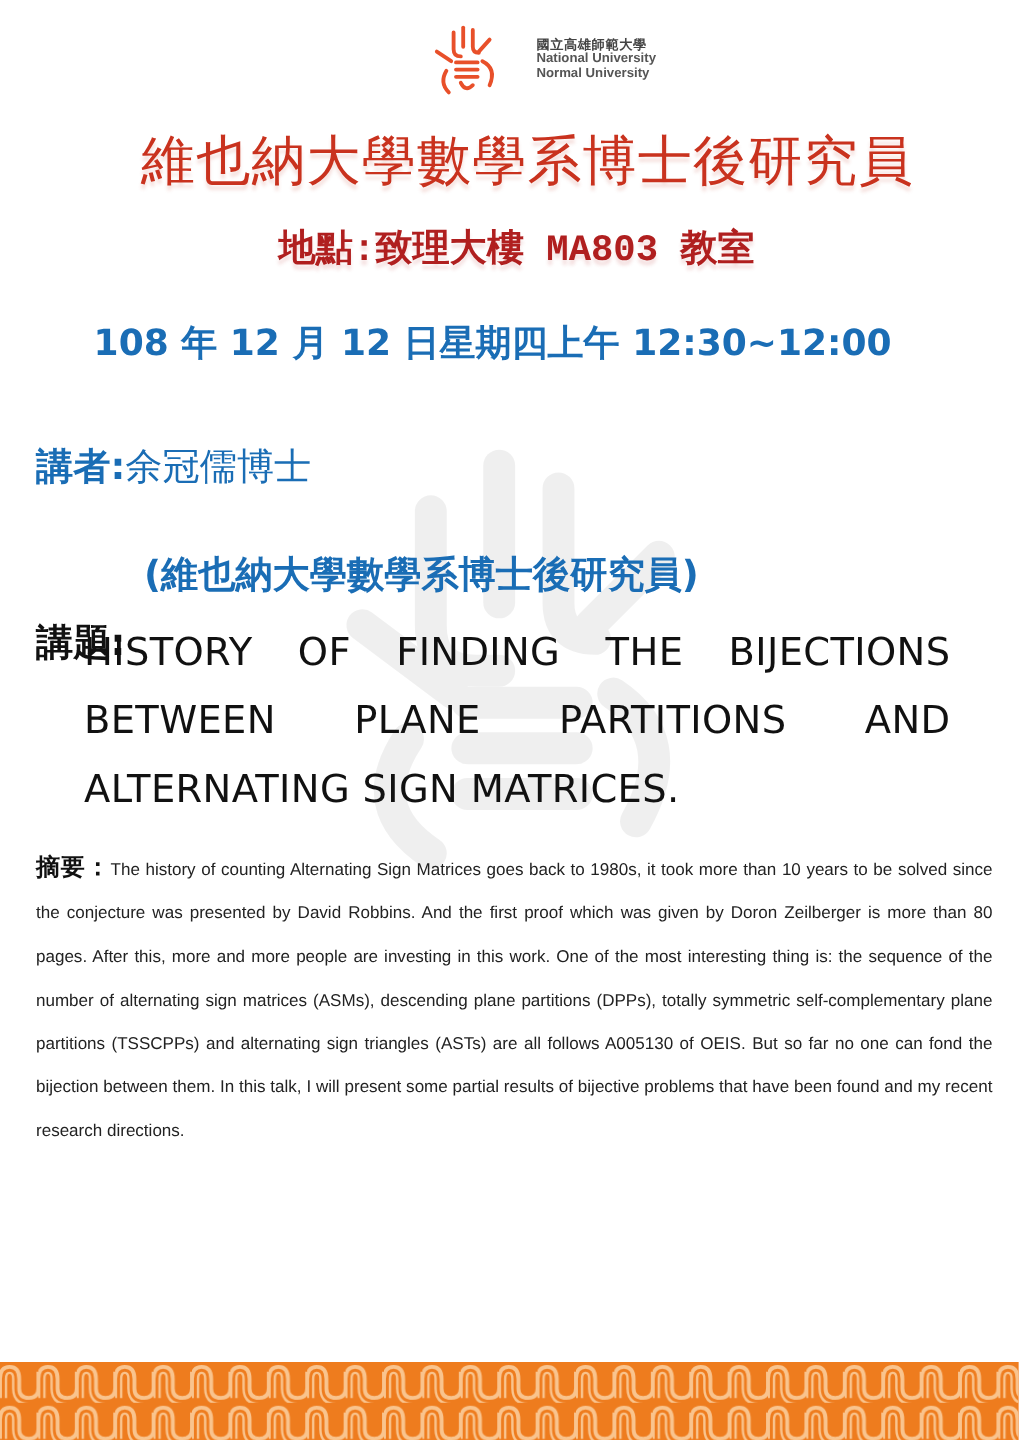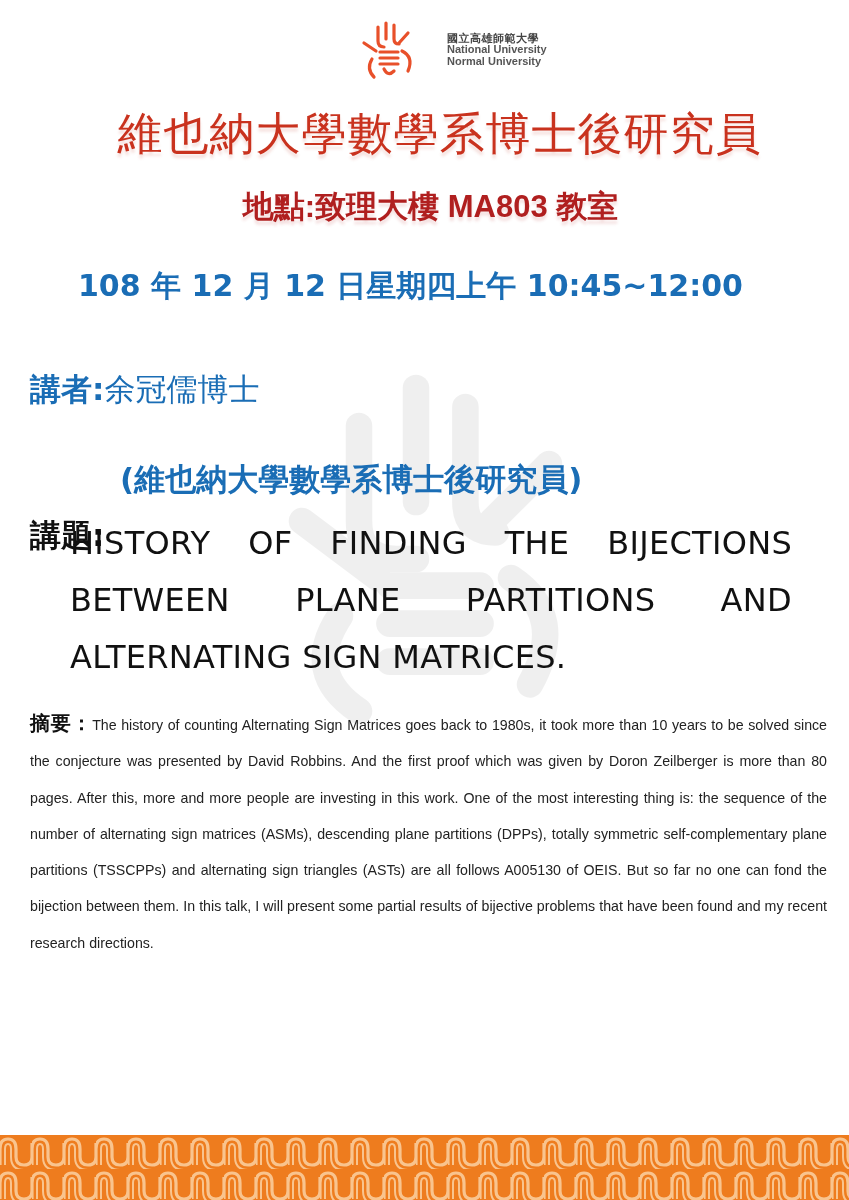--- a/index.html
+++ b/index.html
@@ -22,21 +22,21 @@
   .title {
     position: absolute; left: 0; width: 849px; top: 104px; text-align: center;
     font-size: 45px; color: #c9321e; letter-spacing: 1px;
     font-family: "DejaVu Sans", sans-serif;
     text-shadow: 0 4px 3px rgba(200,80,60,0.18);
     padding-left: 30px; box-sizing: border-box;
   }
   .location {
     position: absolute; left: 0; width: 849px; top: 186px; text-align: center;
     font-size: 31px; color: #b01f1f; font-weight: bold;
-    font-family: Liberation Sans, sans-serif;
+    font-family: Liberation Mono, monospace;
     text-shadow: 0 4px 3px rgba(180,40,40,0.15);
     padding-left: 12px; box-sizing: border-box;
   }
   .datetime {
     position: absolute; left: 78px; top: 266px;
     font-size: 30px; color: #1a6db5; font-weight: bold;
     font-family: "DejaVu Sans", sans-serif;
   }
   .speaker {
     position: absolute; left: 30px; top: 364px;
@@ -101,21 +101,21 @@
   </svg>
   <div class="logo-text">
     <div class="zh">國立高雄師範大學</div>
     <div class="en">National University</div>
     <div class="en">Normal University</div>
   </div>
 </div>
 
 <div class="title">維也納大學數學系博士後研究員</div>
 <div class="location">地點:致理大樓  MA803 教室</div>
-<div class="datetime">108 年 12 月 12 日星期四上午 10:45~12:00</div>
+<div class="datetime">108 年 12 月 12 日星期四上午 12:30~12:00</div>
 
 <div class="speaker">
   <div>
     <span class="label">講者:</span><span>余冠儒博士</span>
   </div>
   <div class="aff">(維也納大學數學系博士後研究員)</div>
 </div>
 
 <div class="topic">
   <div class="label">講題:</div>

